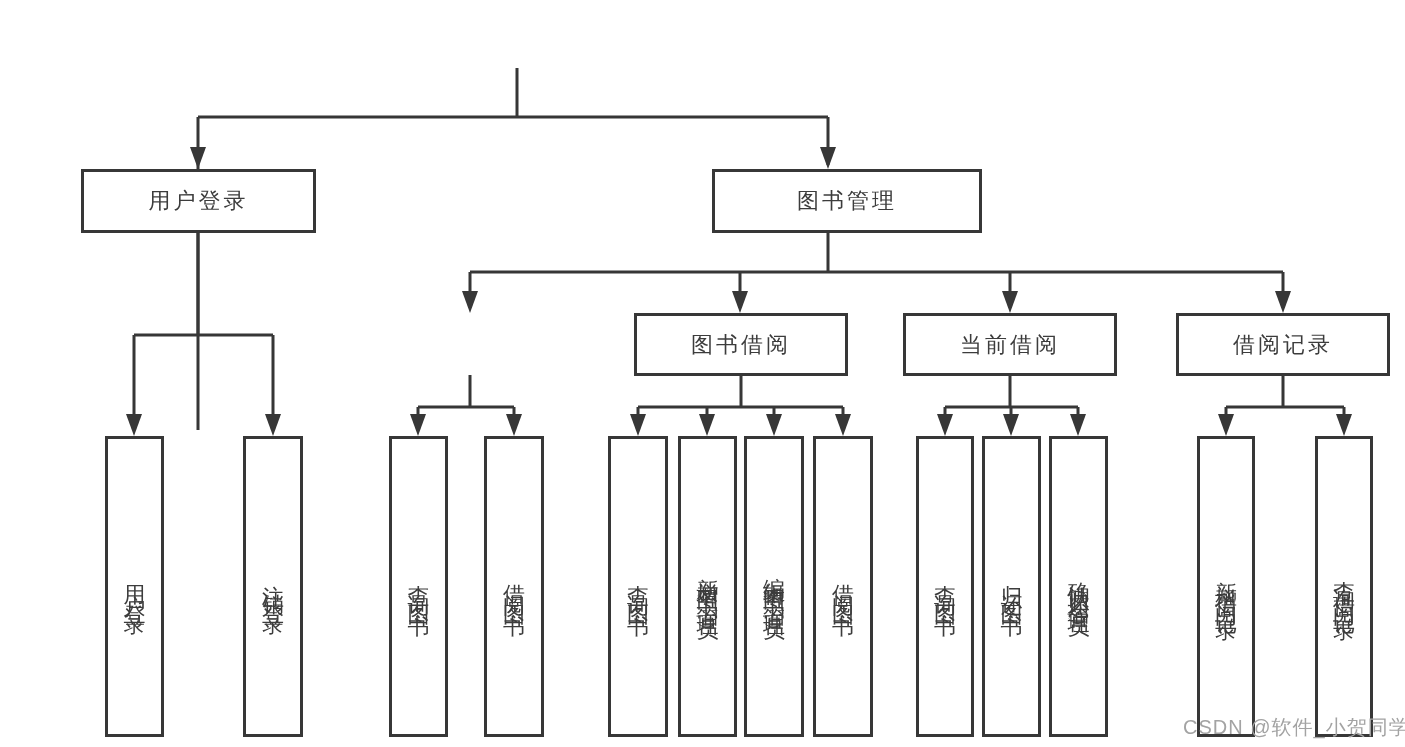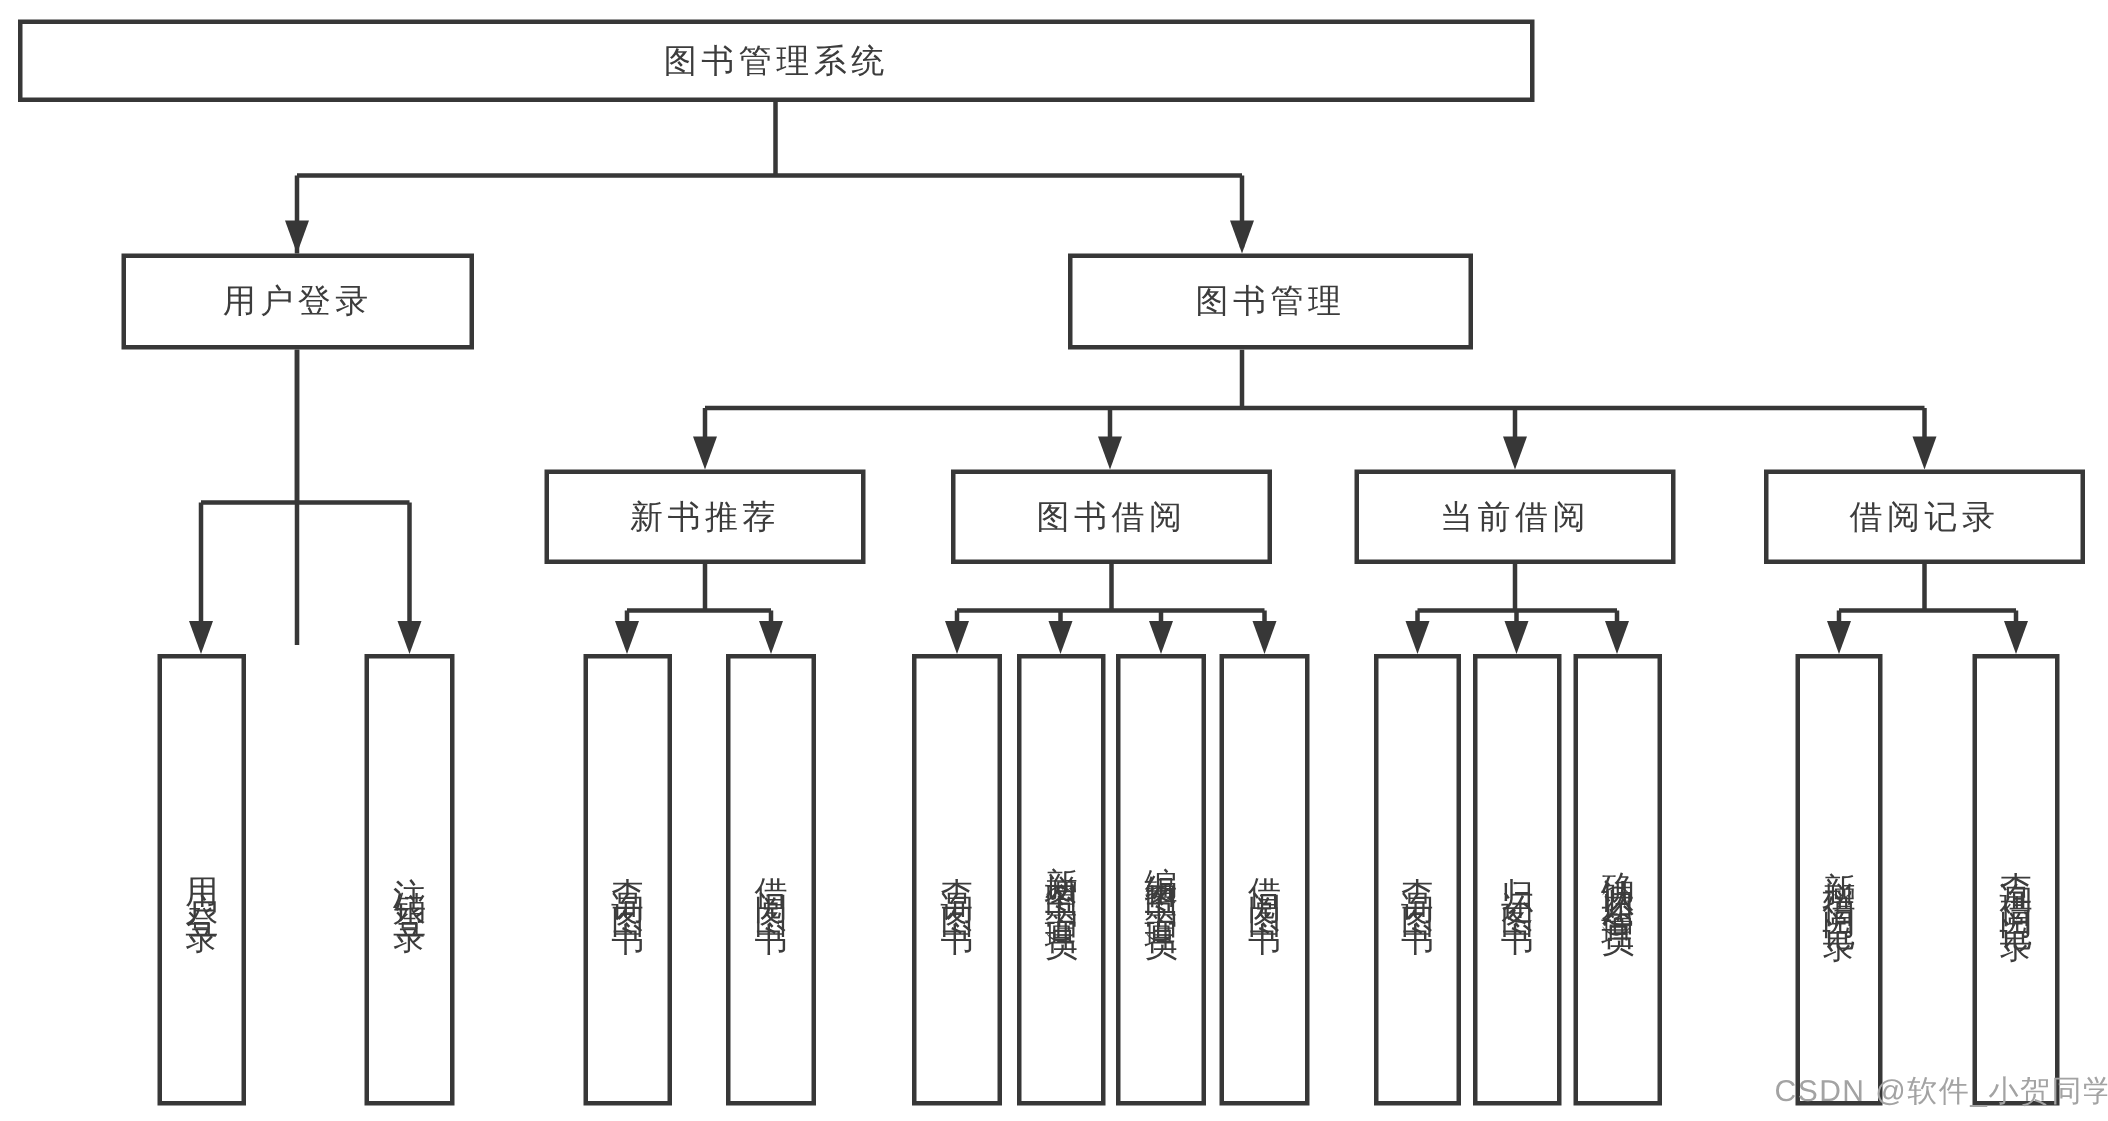--- a/index.html
+++ b/index.html
@@ -84,26 +84,24 @@
       <polygon points="766,414 782,414 774,436"></polygon>
       <polygon points="835,414 851,414 843,436"></polygon>
       <polygon points="937,414 953,414 945,436"></polygon>
       <polygon points="1003,414 1019,414 1011,436"></polygon>
       <polygon points="1070,414 1086,414 1078,436"></polygon>
       <polygon points="1218,414 1234,414 1226,436"></polygon>
       <polygon points="1336,414 1352,414 1344,436"></polygon>
     </g>
   </svg>
 
-  <div class="node" style="left:12px;top:13px;width:1011px;height:55px;">图书管理系统</div>
 
   <div class="node" style="left:81px;top:169px;width:235px;height:64px;">用户登录</div>
   <div class="node" style="left:712px;top:169px;width:270px;height:64px;">图书管理</div>
 
-  <div class="node" style="left:363px;top:313px;width:214px;height:63px;">新书推荐</div>
   <div class="node" style="left:634px;top:313px;width:214px;height:63px;">图书借阅</div>
   <div class="node" style="left:903px;top:313px;width:214px;height:63px;">当前借阅</div>
   <div class="node" style="left:1176px;top:313px;width:214px;height:63px;">借阅记录</div>
 
   <div class="leaf" style="left:105px;top:436px;width:59px;height:301px;">用户登录</div>
   <div class="leaf" style="left:243px;top:436px;width:60px;height:301px;">注销登录</div>
 
   <div class="leaf" style="left:389px;top:436px;width:59px;height:301px;">查询图书</div>
   <div class="leaf" style="left:484px;top:436px;width:60px;height:301px;">借阅图书</div>
 

